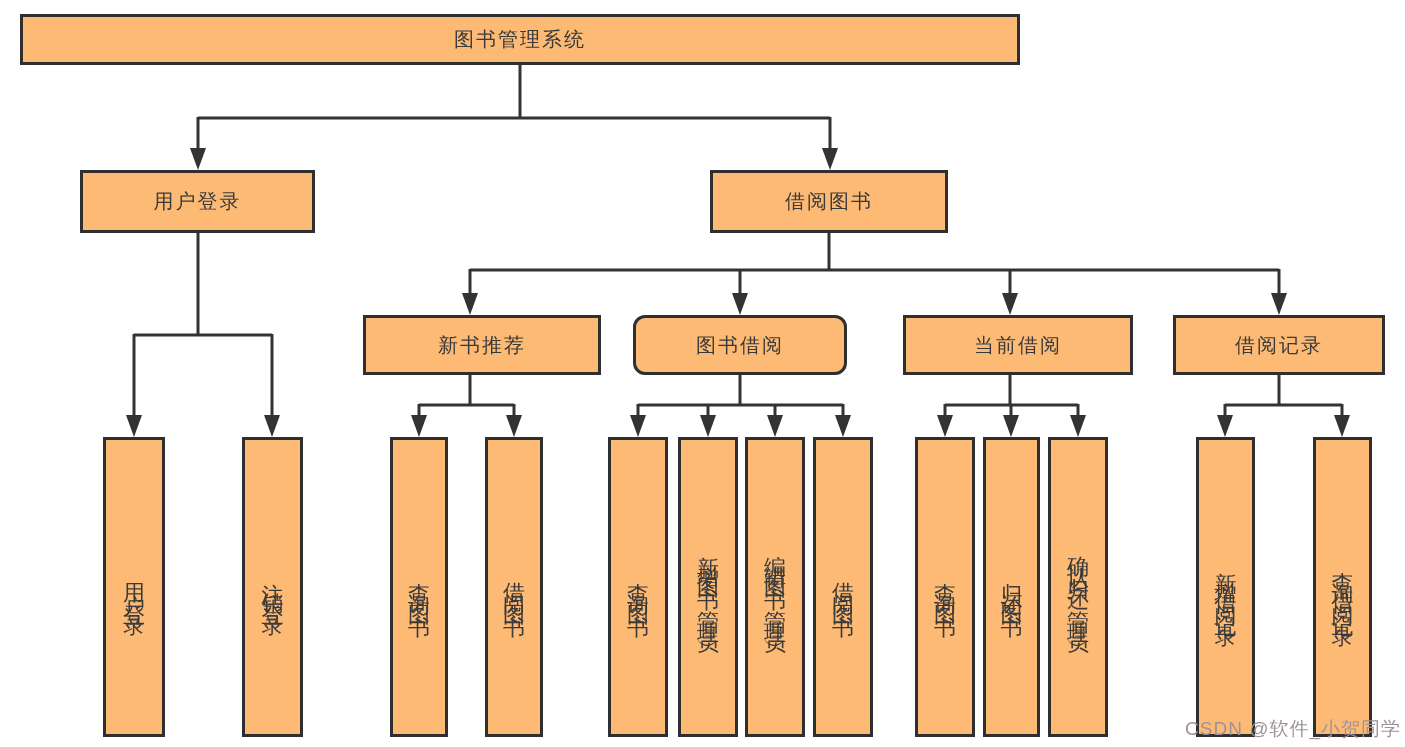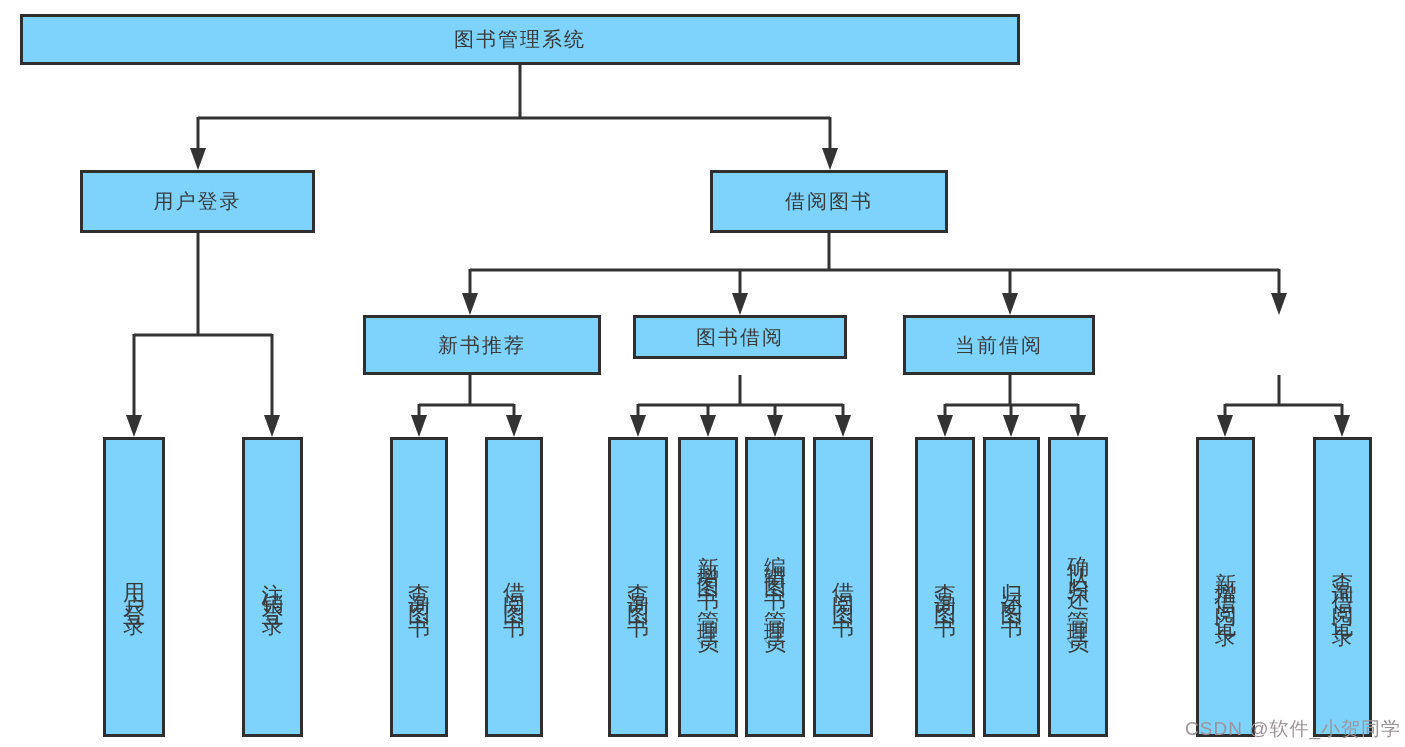--- a/index.html
+++ b/index.html
@@ -8,21 +8,21 @@
     width:1405px;height:747px;
     background:#ffffff;
     font-family:"Liberation Sans","DejaVu Sans",sans-serif;
     overflow:hidden;
   }
   .connector-svg{position:absolute;left:0;top:0;width:1405px;height:747px;pointer-events:none;}
   .node{
     position:absolute;
     box-sizing:border-box;
     border:3px solid #2f2f2f;
-    background:#7dd3fc;
+    background:#fdba74;
     color:#3a3a3a;
     display:flex;align-items:center;justify-content:center;
   }
   .hbox{font-size:20px;letter-spacing:2px;}
   .vbox span{
     writing-mode:vertical-rl;
     text-orientation:mixed;
     font-size:22px;
     letter-spacing:11px;
     color:#3a3a3a;
@@ -115,25 +115,28 @@
   <div class="node hbox" style="left:80px;top:170px;width:235px;height:63px;">
     <span>用户登录</span>
   </div>
   <div class="node hbox" style="left:710px;top:170px;width:238px;height:63px;">
     <span>借阅图书</span>
   </div>
 
   <div class="node hbox" style="left:363px;top:315px;width:238px;height:60px;">
     <span>新书推荐</span>
   </div>
-  <div class="node hbox" style="left:633px;top:315px;width:214px;height:44px;">
+  <div class="node hbox" style="left:633px;top:315px;width:214px;height:60px;border-radius:12px;">
     <span>图书借阅</span>
   </div>
-  <div class="node hbox" style="left:903px;top:315px;width:192px;height:60px;">
+  <div class="node hbox" style="left:903px;top:315px;width:230px;height:60px;">
     <span>当前借阅</span>
+  </div>
+  <div class="node hbox" style="left:1173px;top:315px;width:212px;height:60px;">
+    <span>借阅记录</span>
   </div>
 
   <div class="node vbox" style="left:103px;top:437px;width:62px;height:300px;">
     <span>用户登录</span>
   </div>
   <div class="node vbox" style="left:242px;top:437px;width:61px;height:300px;">
     <span>注销登录</span>
   </div>
 
   <div class="node vbox" style="left:390px;top:437px;width:58px;height:300px;">

